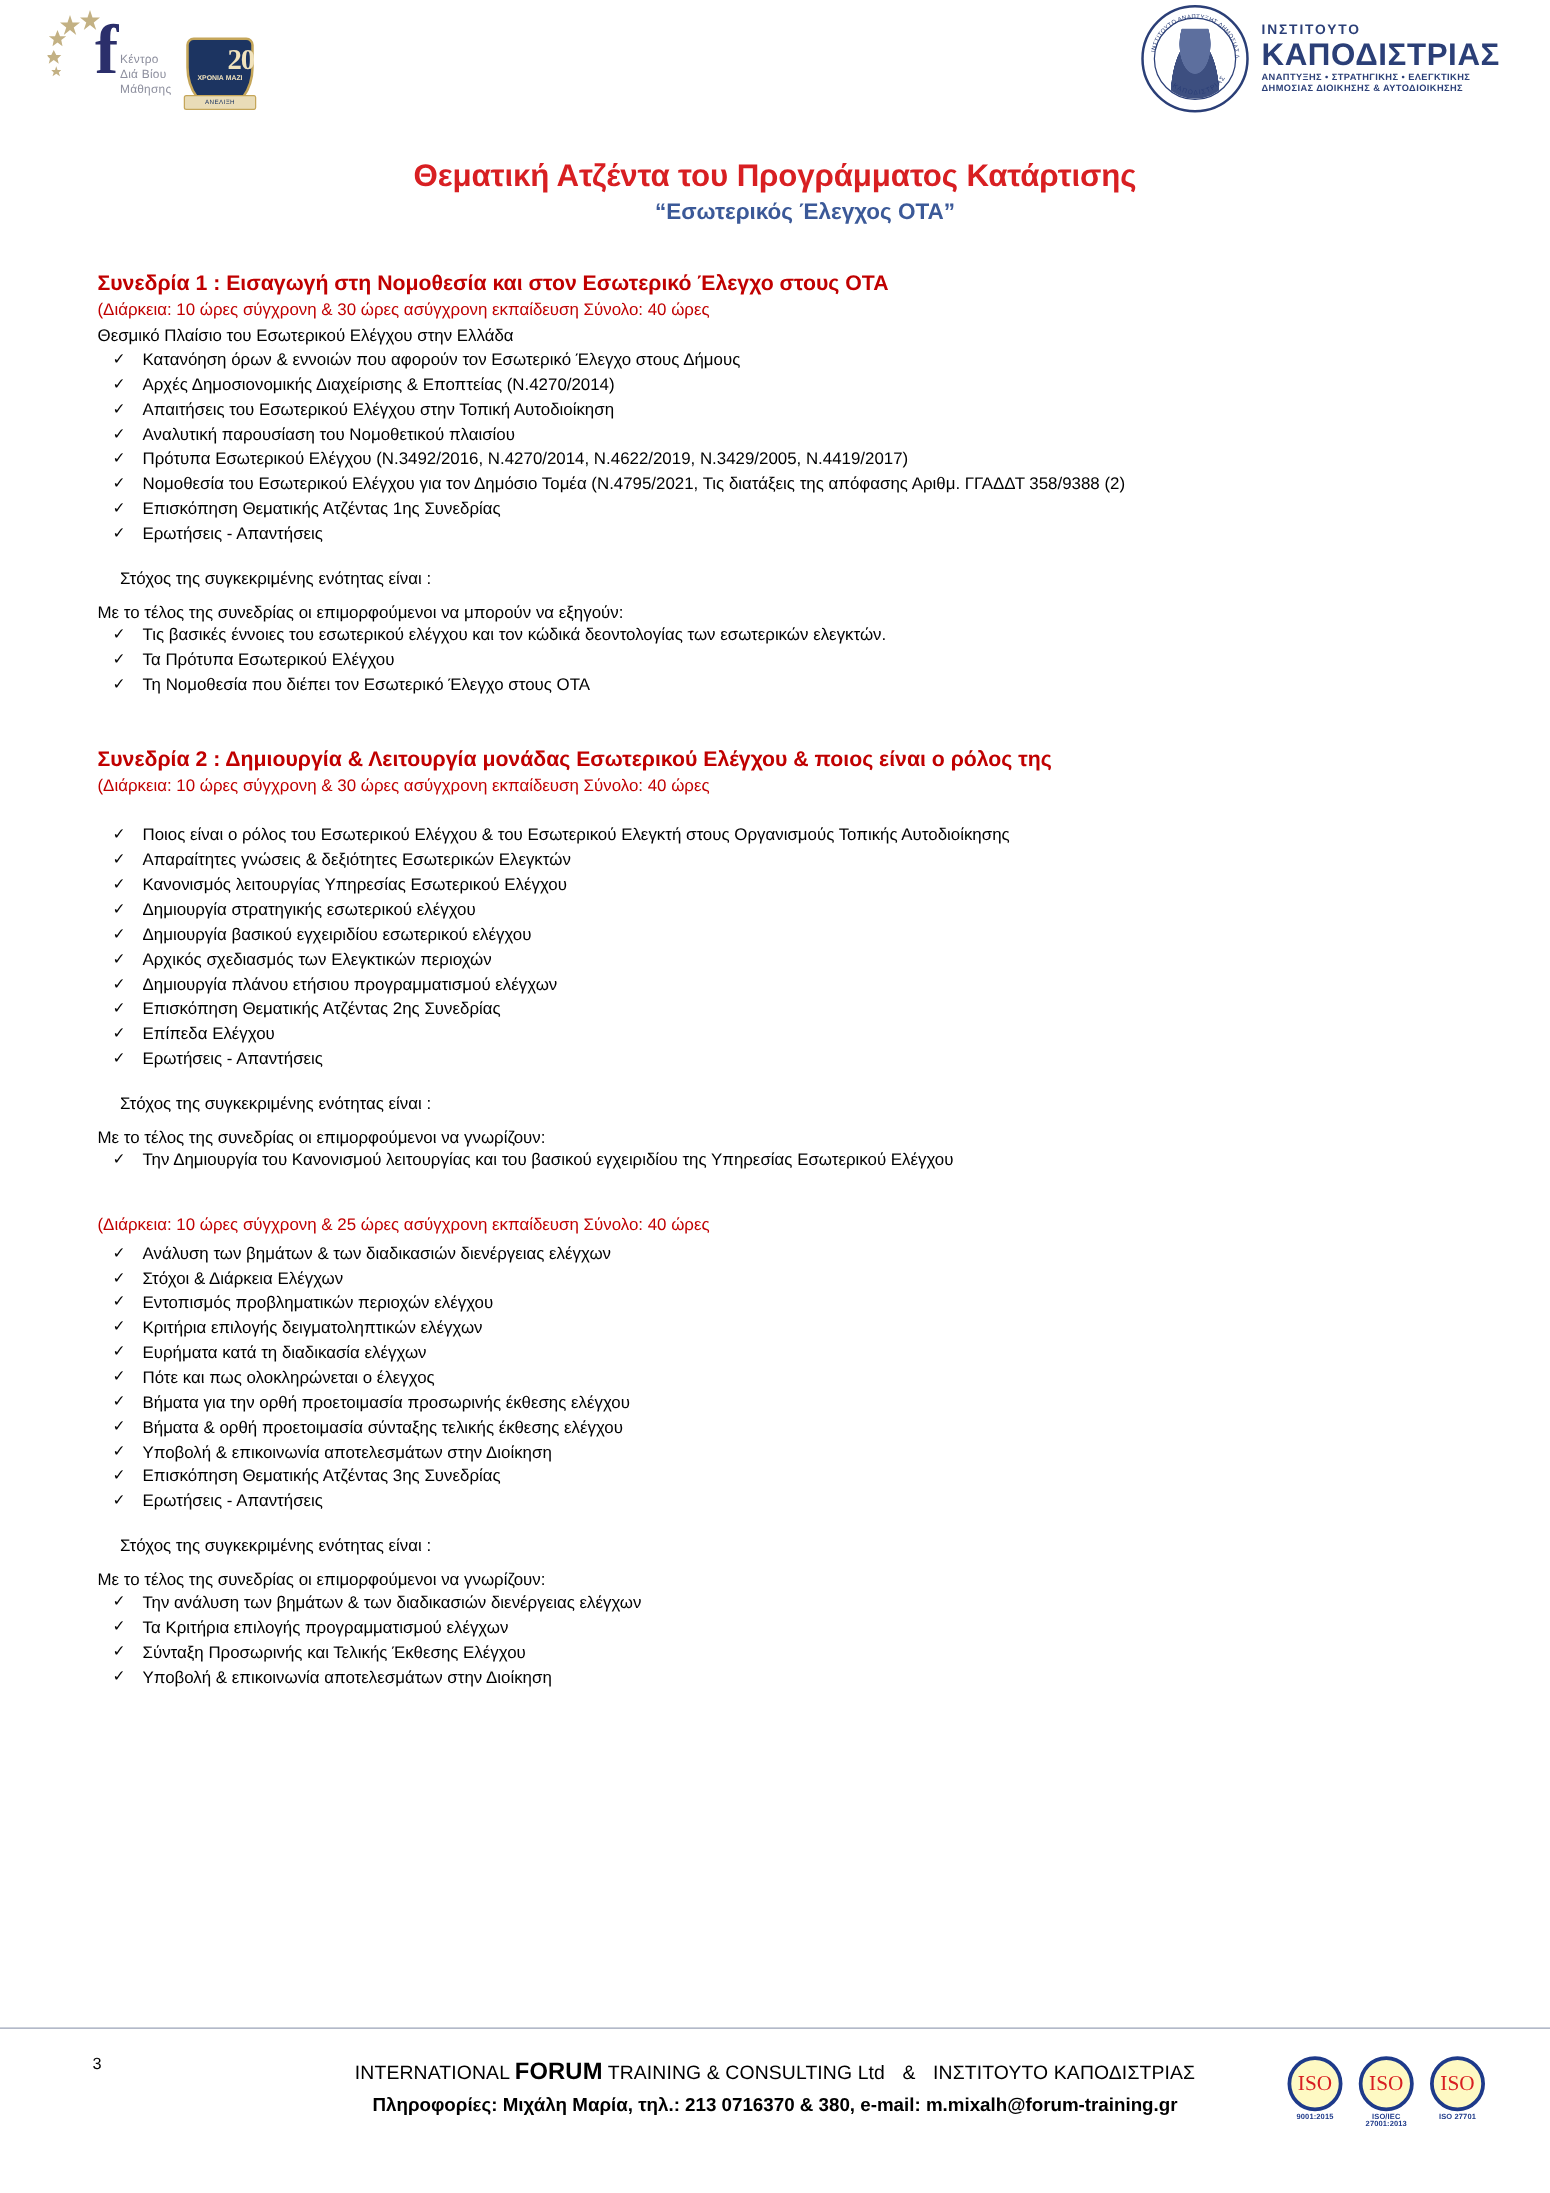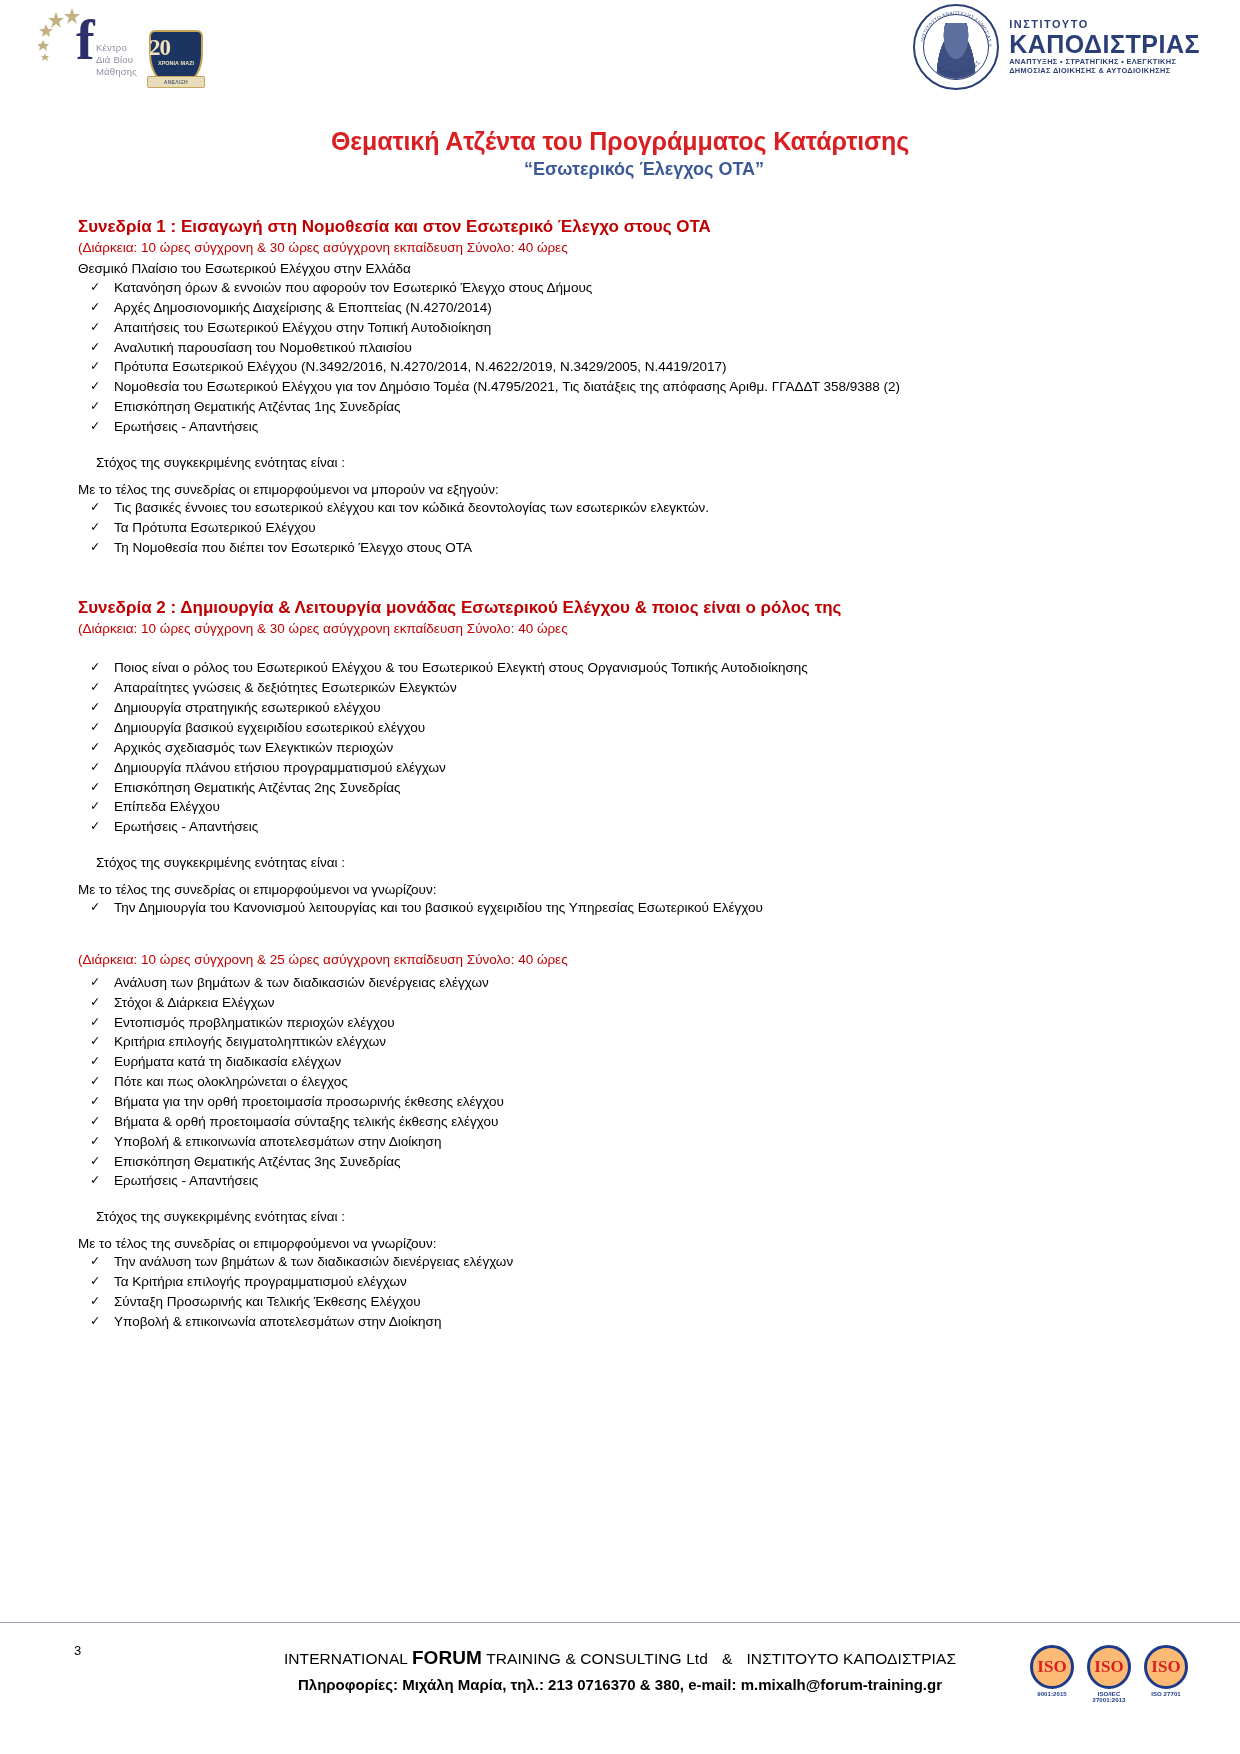--- a/index.html
+++ b/index.html
@@ -63,21 +63,21 @@
   .badge20 .shield {
     position: absolute; left: 0; top: 0;
     width: 54px; height: 58px;
     background: #1c3461;
     border: 2px solid #c5a65a;
     border-radius: 6px 6px 26px 26px / 6px 6px 34px 34px;
   }
   .badge20 .num {
     position: absolute;
     left: 0; top: 5px; width: 54px;
-    text-align: left;
+    text-align: right;
     font-family: "Liberation Serif", serif;
     font-weight: bold;
     font-size: 23px;
     color: #f1e3bd;
     letter-spacing: -1px;
   }
   .badge20 .sub {
     position: absolute;
     left: 0; top: 30px; width: 54px;
     text-align: center;
@@ -277,24 +277,24 @@
   }
   .iso-badge .circle {
     width: 44px; height: 44px;
     border-radius: 50%;
     border: 3px solid #1e3a8a;
     margin: 0 auto;
     display: flex;
     align-items: center;
     justify-content: center;
     font-family: "Liberation Serif", serif;
-    font-weight: bold;
+    font-weight: normal;
     font-size: 17px;
     color: #d81f22;
-    background: #fdba74;
+    background: #fef9c3;
   }
   .iso-badge .cap {
     font-size: 6px;
     font-weight: bold;
     color: #1e3a8a;
     margin-top: 2px;
     letter-spacing: 0.1px;
   }
 </style>
 </head>
@@ -386,20 +386,21 @@
 
   <div class="spacer-lg"></div>
 
   <section class="session">
     <div class="session-title">Συνεδρία 2 : Δημιουργία  &amp; Λειτουργία μονάδας Εσωτερικού Ελέγχου &amp; ποιος είναι ο ρόλος της</div>
     <div class="session-duration">(Διάρκεια: 10 ώρες σύγχρονη &amp; 30 ώρες ασύγχρονη εκπαίδευση Σύνολο: 40 ώρες</div>
     <div class="spacer-sm"></div>
     <ul class="checklist">
       <li>Ποιος είναι ο ρόλος του Εσωτερικού Ελέγχου &amp; του Εσωτερικού Ελεγκτή στους Οργανισμούς Τοπικής Αυτοδιοίκησης</li>
       <li>Απαραίτητες γνώσεις &amp; δεξιότητες Εσωτερικών Ελεγκτών</li>
+      <li>Κανονισμός λειτουργίας Υπηρεσίας Εσωτερικού Ελέγχου</li>
       <li>Δημιουργία στρατηγικής εσωτερικού ελέγχου</li>
       <li>Δημιουργία βασικού εγχειριδίου εσωτερικού ελέγχου</li>
       <li>Αρχικός σχεδιασμός των Ελεγκτικών περιοχών</li>
       <li>Δημιουργία πλάνου ετήσιου προγραμματισμού ελέγχων</li>
       <li>Επισκόπηση Θεματικής Ατζέντας 2ης Συνεδρίας</li>
       <li>Επίπεδα Ελέγχου</li>
       <li>Ερωτήσεις - Απαντήσεις</li>
     </ul>
     <div class="goal-heading">Στόχος της συγκεκριμένης ενότητας είναι :</div>
     <div class="goal-intro">Με το τέλος της συνεδρίας οι επιμορφούμενοι να γνωρίζουν:</div>

